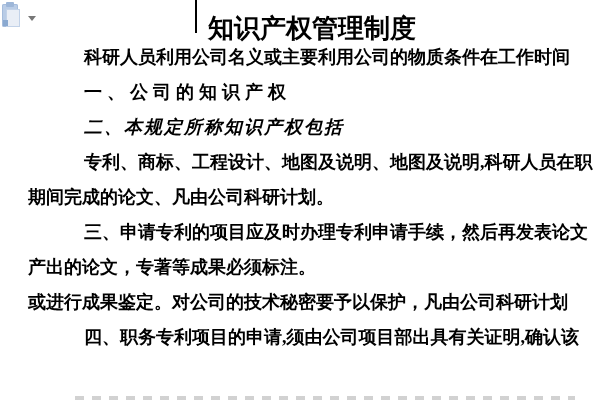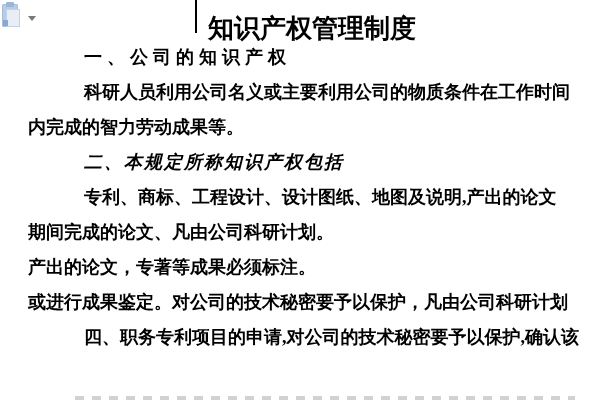--- a/index.html
+++ b/index.html
@@ -46,26 +46,26 @@
       <div class="sheet"></div>
       <div class="mark"></div>
     </div>
     <div class="dd-arrow"></div>
   </div>
 
   <div class="caret"></div>
   <h1 class="title">知识产权管理制度</h1>
 
   <div class="doc-body">
+    <div class="line indent">科研人员利用公司名义或主要利用公司的物质条件在工作时间</div>
     <div class="line indent ls5">一、公司的知识产权</div>
-    <div class="line indent">科研人员利用公司名义或主要利用公司的物质条件在工作时间</div>
-    <div class="line">内完成的智力劳动成果等。</div>
     <div class="line indent ls2">二、本规定所称知识产权包括</div>
-    <div class="line indent">专利、商标、工程设计、设计图纸、地图及说明,产出的论文</div>
+    <div class="line indent">专利、商标、工程设计、地图及说明、地图及说明,科研人员在职</div>
     <div class="line">期间完成的论文、凡由公司科研计划。</div>
+    <div class="line indent">三、申请专利的项目应及时办理专利申请手续，然后再发表论文</div>
     <div class="line">产出的论文，专著等成果必须标注。</div>
     <div class="line">或进行成果鉴定。对公司的技术秘密要予以保护，凡由公司科研计划</div>
-    <div class="line indent">四、职务专利项目的申请,对公司的技术秘密要予以保护,确认该</div>
+    <div class="line indent">四、职务专利项目的申请,须由公司项目部出具有关证明,确认该</div>
   </div>
 
   <div class="clipped-line"></div>
 
 </div>
 
 </body></html>

